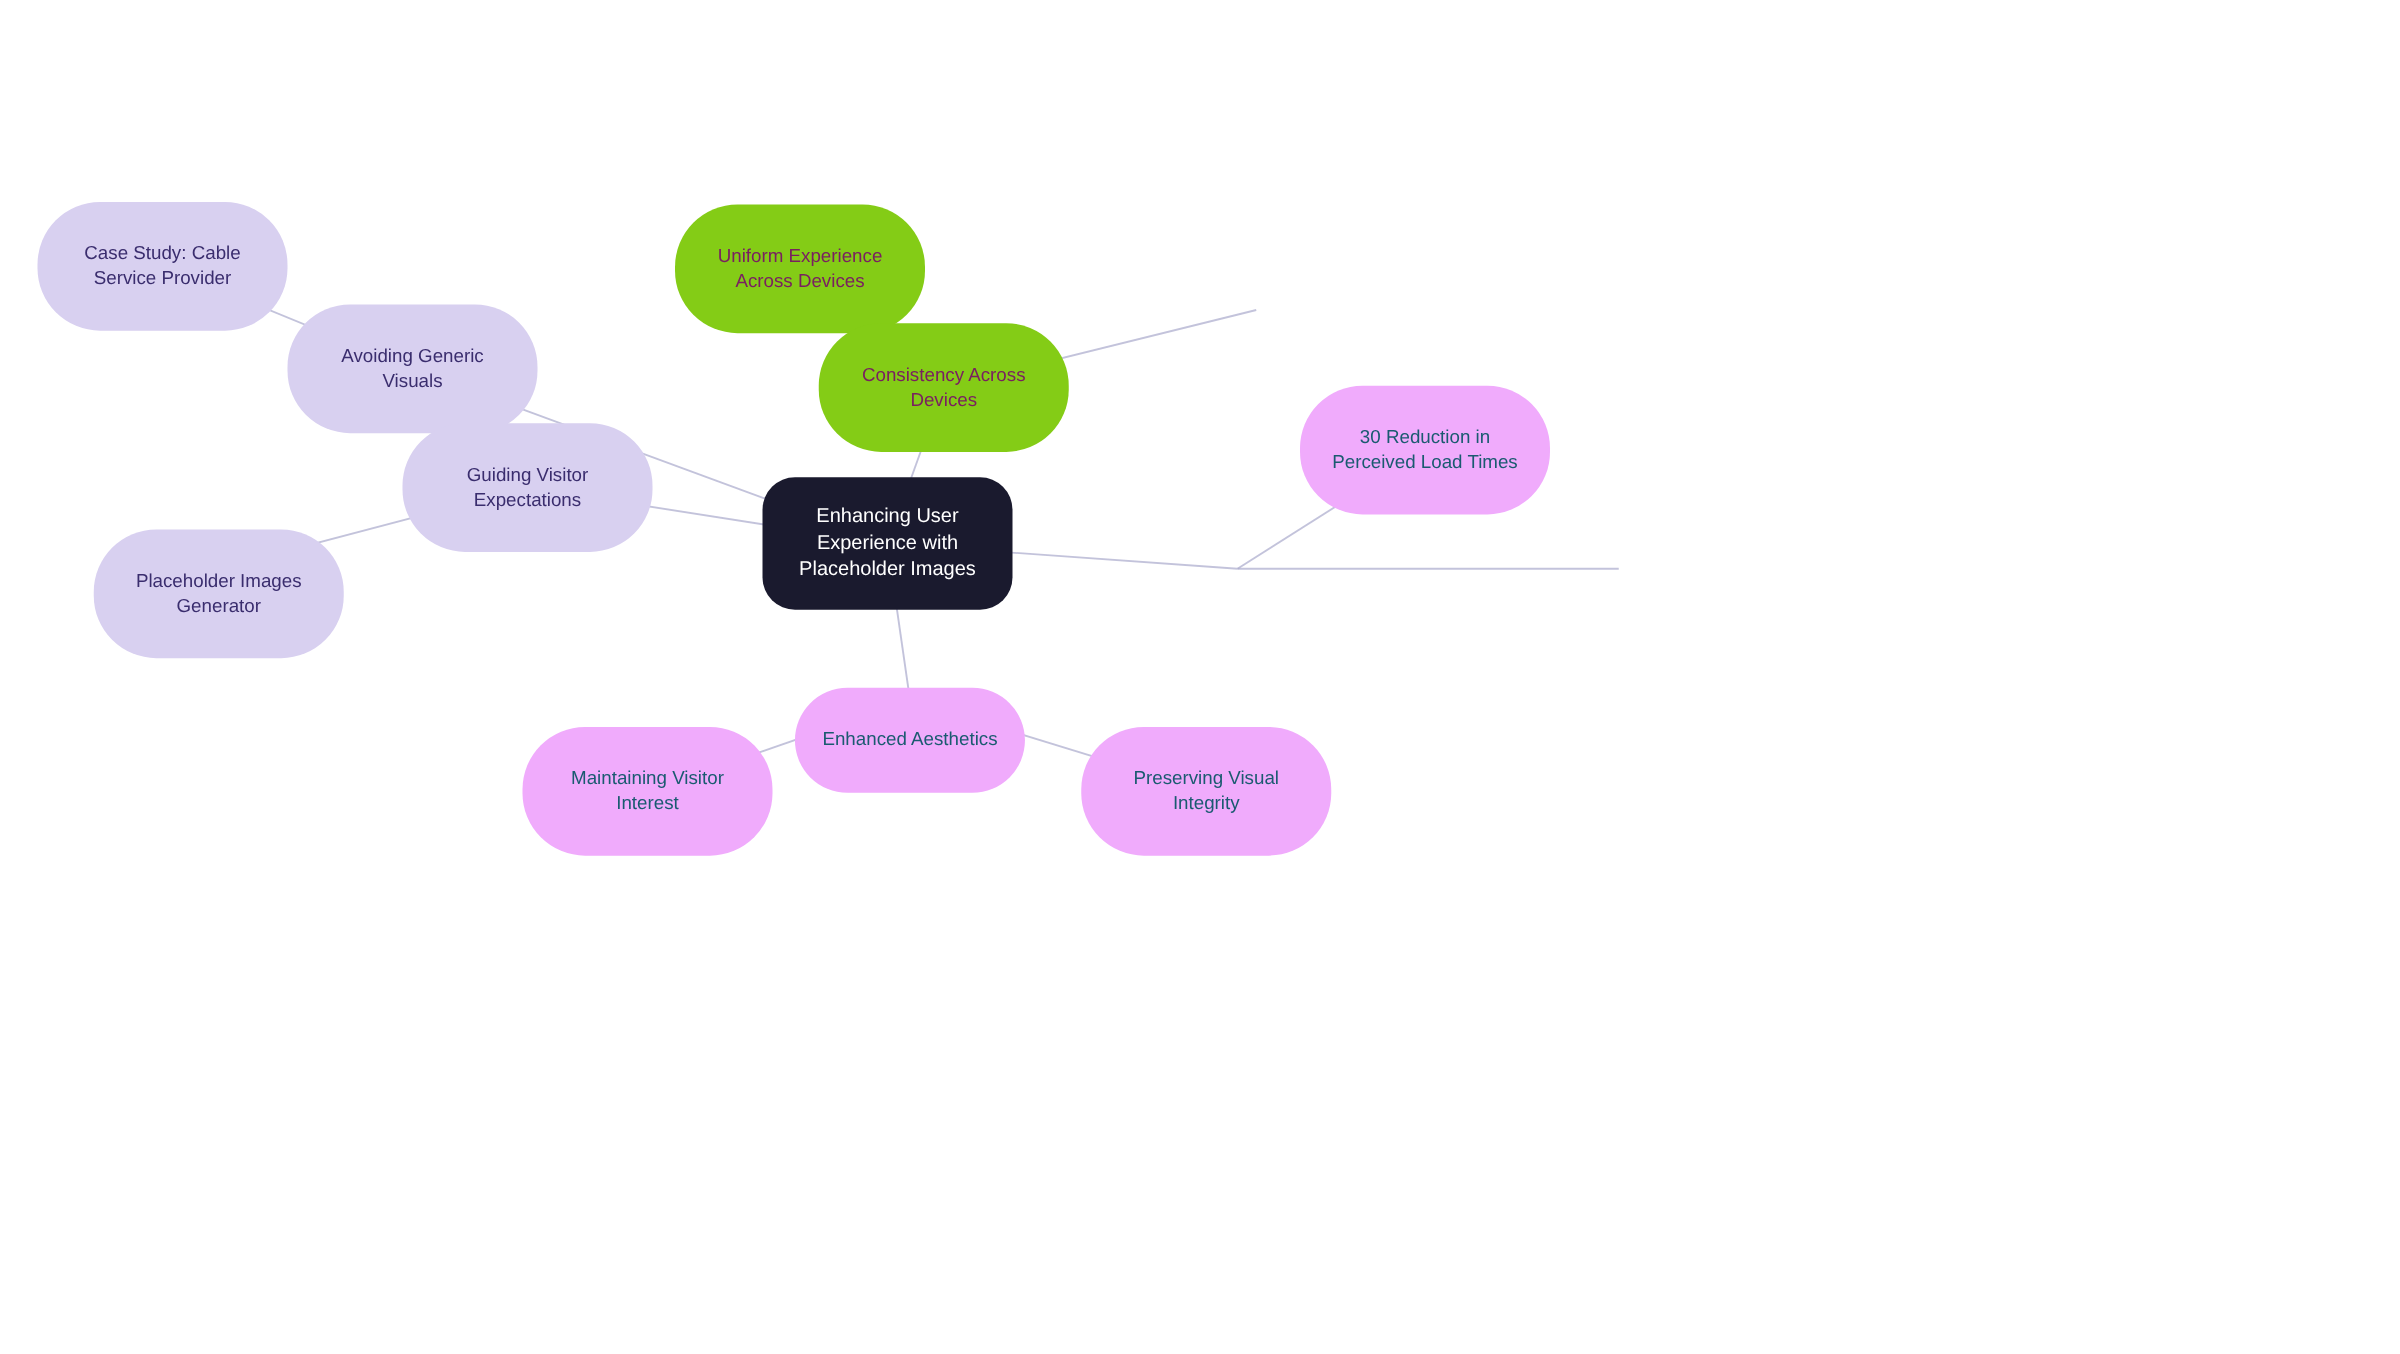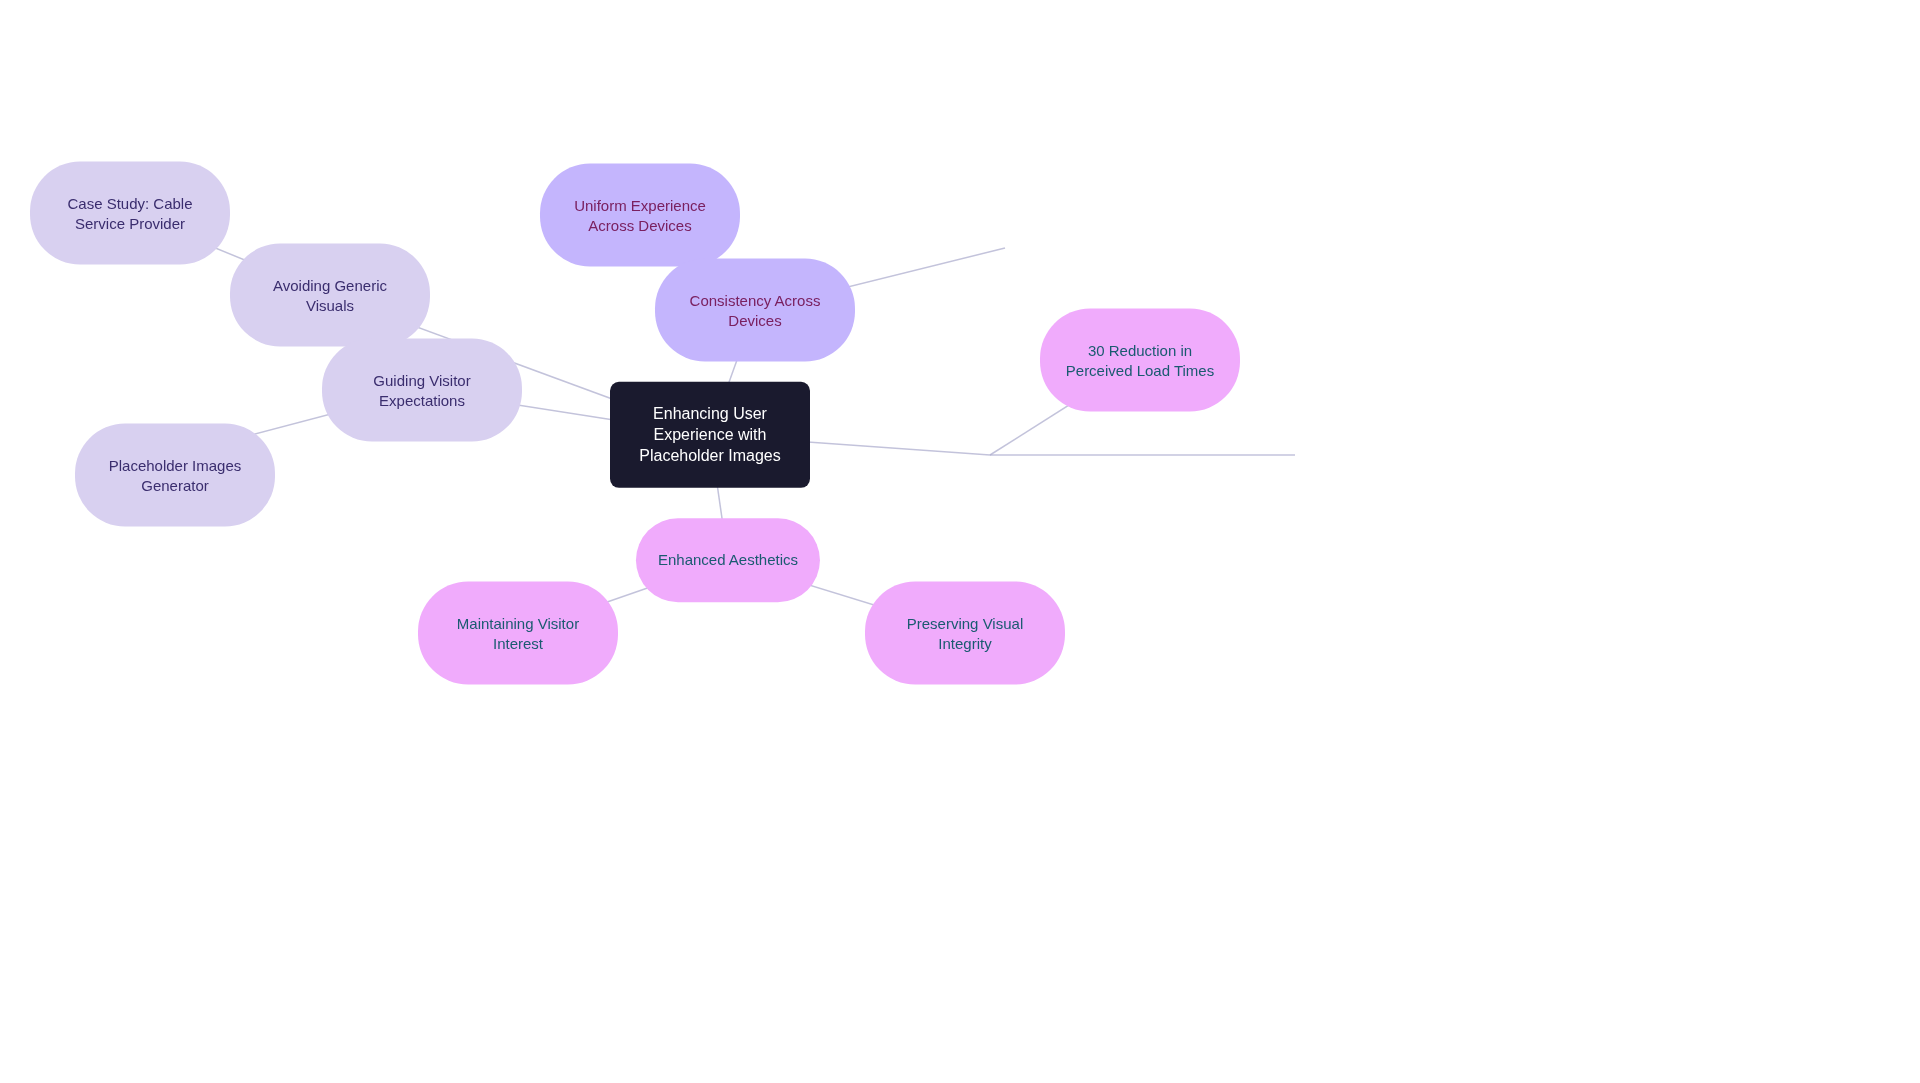--- a/index.html
+++ b/index.html
@@ -41,31 +41,31 @@
       transform: translate(-50%, -50%);
     }
 
     .node-center {
       background: #1a1a2e;
       color: #ffffff;
       font-size: 16px;
       font-weight: 500;
       width: 200px;
       padding: 22px 24px;
-      border-radius: 9px;
+      border-radius: 26px;
     }
 
     .node-purple {
       background: #d8d0f0;
       color: #3a2d6e;
       border: none;
     }
 
     .node-pink {
-      background: #c4b5fd;
+      background: #84cc16;
       color: #7a2060;
       border: none;
     }
 
     .node-teal {
       background: #f0abfc;
       color: #1a5a70;
       border: none;
     }
   </style>
@@ -89,16 +89,16 @@
       <line x1="728" y1="560" x2="965" y2="633" stroke="#aaaacc" stroke-width="1.5" opacity="0.7"></line>
     </svg>
 <div class="node node-center" style="left: 710px; top: 435px;">Enhancing User Experience with Placeholder Images</div>
     <div class="node node-purple" style="left: 330px; top: 295px; max-width: 200px;">Avoiding Generic Visuals</div>
     <div class="node node-purple" style="left: 130px; top: 213px; max-width: 200px;">Case Study: Cable Service Provider</div>
     <div class="node node-purple" style="left: 422px; top: 390px; max-width: 200px;">Guiding Visitor Expectations</div>
     <div class="node node-purple" style="left: 175px; top: 455px; max-width: 200px; margin-top: 20px;">Placeholder Images Generator</div>
     <div class="node node-pink" style="left: 640px; top: 215px; max-width: 200px;">Uniform Experience Across Devices</div>
     <div class="node node-pink" style="left: 755px; top: 310px; max-width: 200px;">Consistency Across Devices</div>
     <div class="node node-teal" style="left: 1140px; top: 360px; max-width: 200px;">30 Reduction in Perceived Load Times</div>
-    <div class="node node-teal" style="left: 728px; top: 560px; max-width: 200px;">Enhanced Aesthetics</div>
+    <div class="node node-teal" style="left: 728px; top: 592px; max-width: 200px;">Enhanced Aesthetics</div>
     <div class="node node-teal" style="left: 518px; top: 633px; max-width: 200px;">Maintaining Visitor Interest</div>
     <div class="node node-teal" style="left: 965px; top: 633px; max-width: 200px;">Preserving Visual Integrity</div>
   </div>
 
 </body></html>

